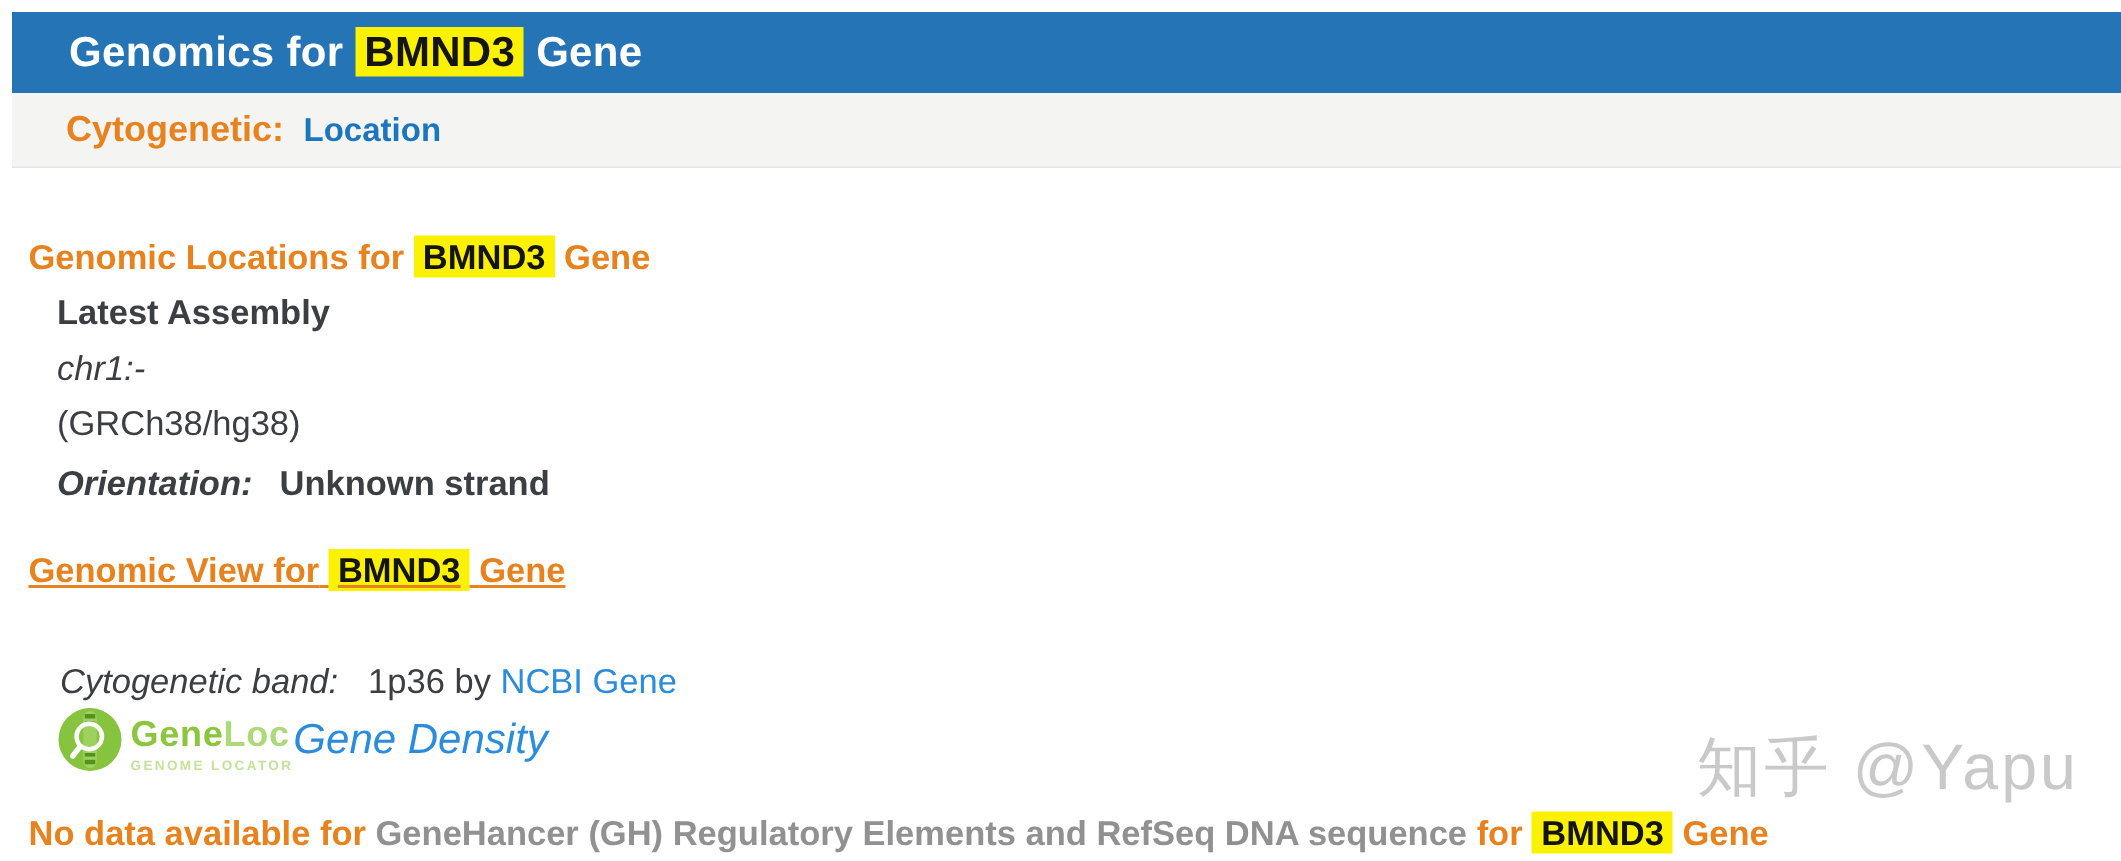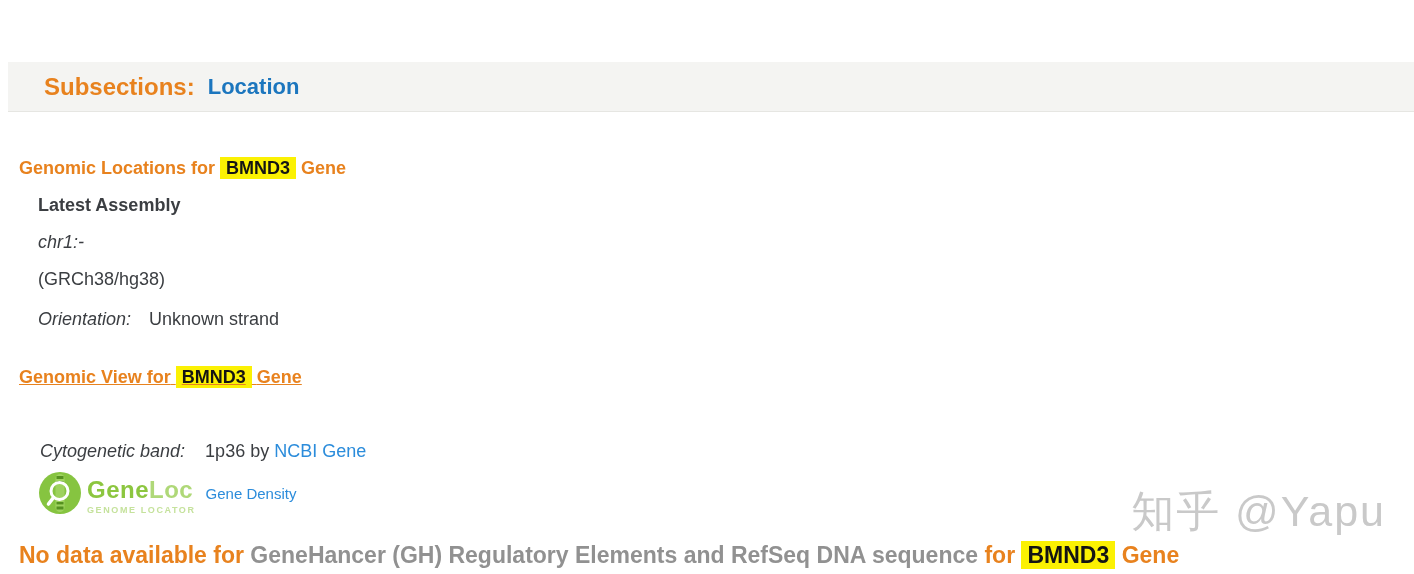--- a/index.html
+++ b/index.html
@@ -32,21 +32,21 @@
   }
   .subsections-label {
     margin-left:36px; color:#E8821E; font-size:24px; font-weight:bold;
   }
   .subsections-link {
     margin-left:13px; color:#1C76BE; font-size:22px; font-weight:bold;
     cursor:pointer; text-decoration:none;
   }
 
   
-  .line { position:absolute; font-size:18px; color:#3B3E42; white-space:nowrap; line-height:1.2; }
+  .line { position:absolute; font-size:23px; color:#3B3E42; white-space:nowrap; line-height:1.2; }
   .h2 { color:#E8821E; font-weight:bold; }
   .bold { font-weight:bold; }
   .it { font-style:italic; }
   .orange { color:#E8821E; }
   .graytxt { color:#919191; }
   .body-link { color:#2B8CDB; cursor:pointer; text-decoration:none; }
   .gap-md { margin-left:18px; }
   .gap-lg { margin-left:20px; }
 
   
@@ -55,51 +55,56 @@
     display:flex; align-items:center;
   }
   .geneloc-logo { display:flex; align-items:flex-end; cursor:pointer; text-decoration:none; }
   .gl-text { display:flex; flex-direction:column; margin-left:5px; line-height:1; }
   .gl-word { font-size:24px; font-weight:bold; letter-spacing:0.5px; }
   .gl-bold { color:#8CC63F; }
   .gl-light { color:#AFD878; }
   .gl-tagline {
     font-size:9px; font-weight:bold; color:#C5E29C; letter-spacing:1.6px; margin-top:4px;
   }
-  .gene-density { margin-left:10px; font-size:15px; }
+  .gene-density { font-size:28px;font-style:italic; }
 
   
   .nodata { font-weight:bold; font-size:23px; }
 
   
   .watermark {
     position:absolute; top:483px; right:28px;
     font-size:43px; color:#C9C9C9; letter-spacing:2px; white-space:nowrap;
     text-shadow:1px 1px 0 #ffffff;
   }
 </style>
 </head>
 <body>
 
 <div class="page">
 
+  <div class="header-bar">
+    <h1 class="header-title"><span>Genomics for</span>
+      <span class="hl">BMND3</span>
+      <span>Gene</span></h1>
+  </div>
 
   <div class="subsections-bar">
-    <span class="subsections-label">Subsections:</span>
+    <span class="subsections-label">Cytogenetic:</span>
     <a class="subsections-link">Location</a>
   </div>
 
   <div class="line h2" style="left:19px; top:158px;"><span>Genomic Locations for</span>
     <span class="hl">BMND3</span>
     <span>Gene</span></div>
 
   <div class="line bold" style="left:38px; top:195px;">Latest Assembly</div>
   <div class="line it" style="left:38px; top:232px;">chr1:-</div>
   <div class="line" style="left:38px; top:269px;">(GRCh38/hg38)</div>
-  <div class="line" style="left:38px; top:309px;"><span class="it">Orientation:</span><span class="gap-md">Unknown strand</span></div>
+  <div class="line" style="left:38px; top:309px;font-weight:bold;"><span class="it">Orientation:</span><span class="gap-md">Unknown strand</span></div>
 
   <div class="line h2" style="left:19px; top:367px;text-decoration:underline;"><span>Genomic View for</span>
     <span class="hl">BMND3</span>
     <span>Gene</span></div>
 
   <div class="line" style="left:40px; top:441px;"><span class="it">Cytogenetic band:</span><span class="gap-lg">1p36</span>
     <span>by</span>
     <a class="body-link">NCBI Gene</a></div>
 
   <div class="geneloc-row">

